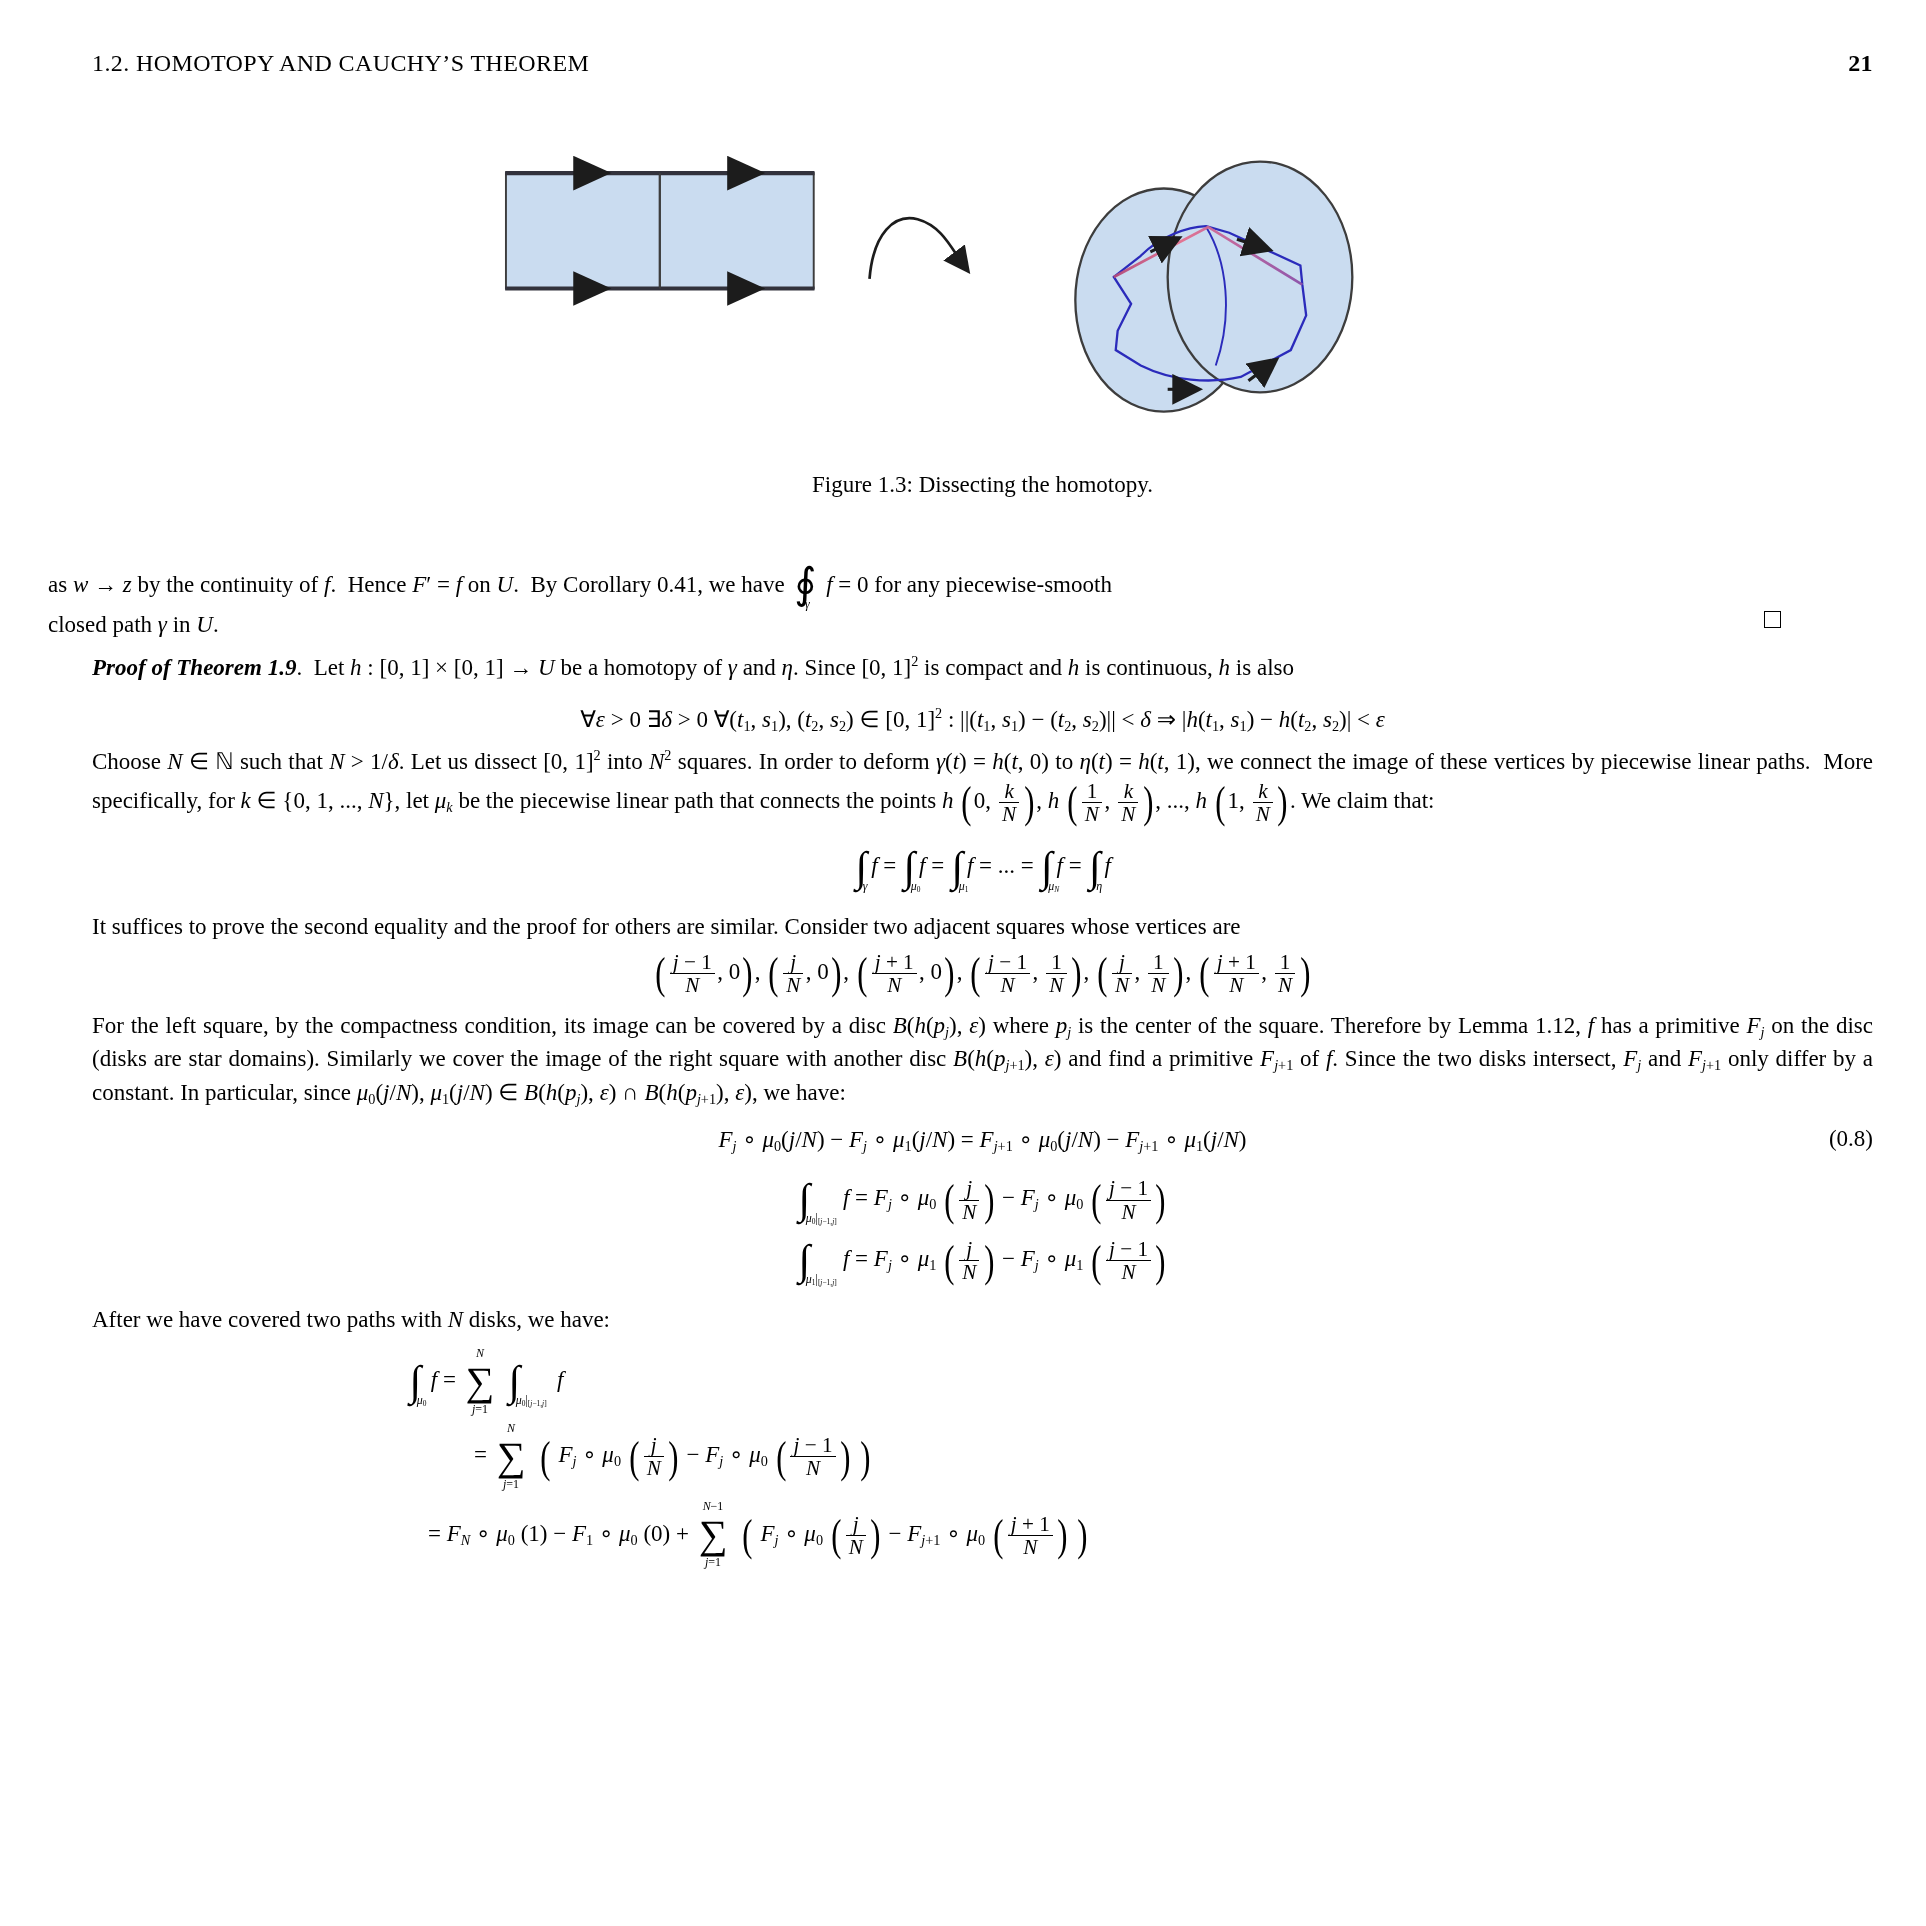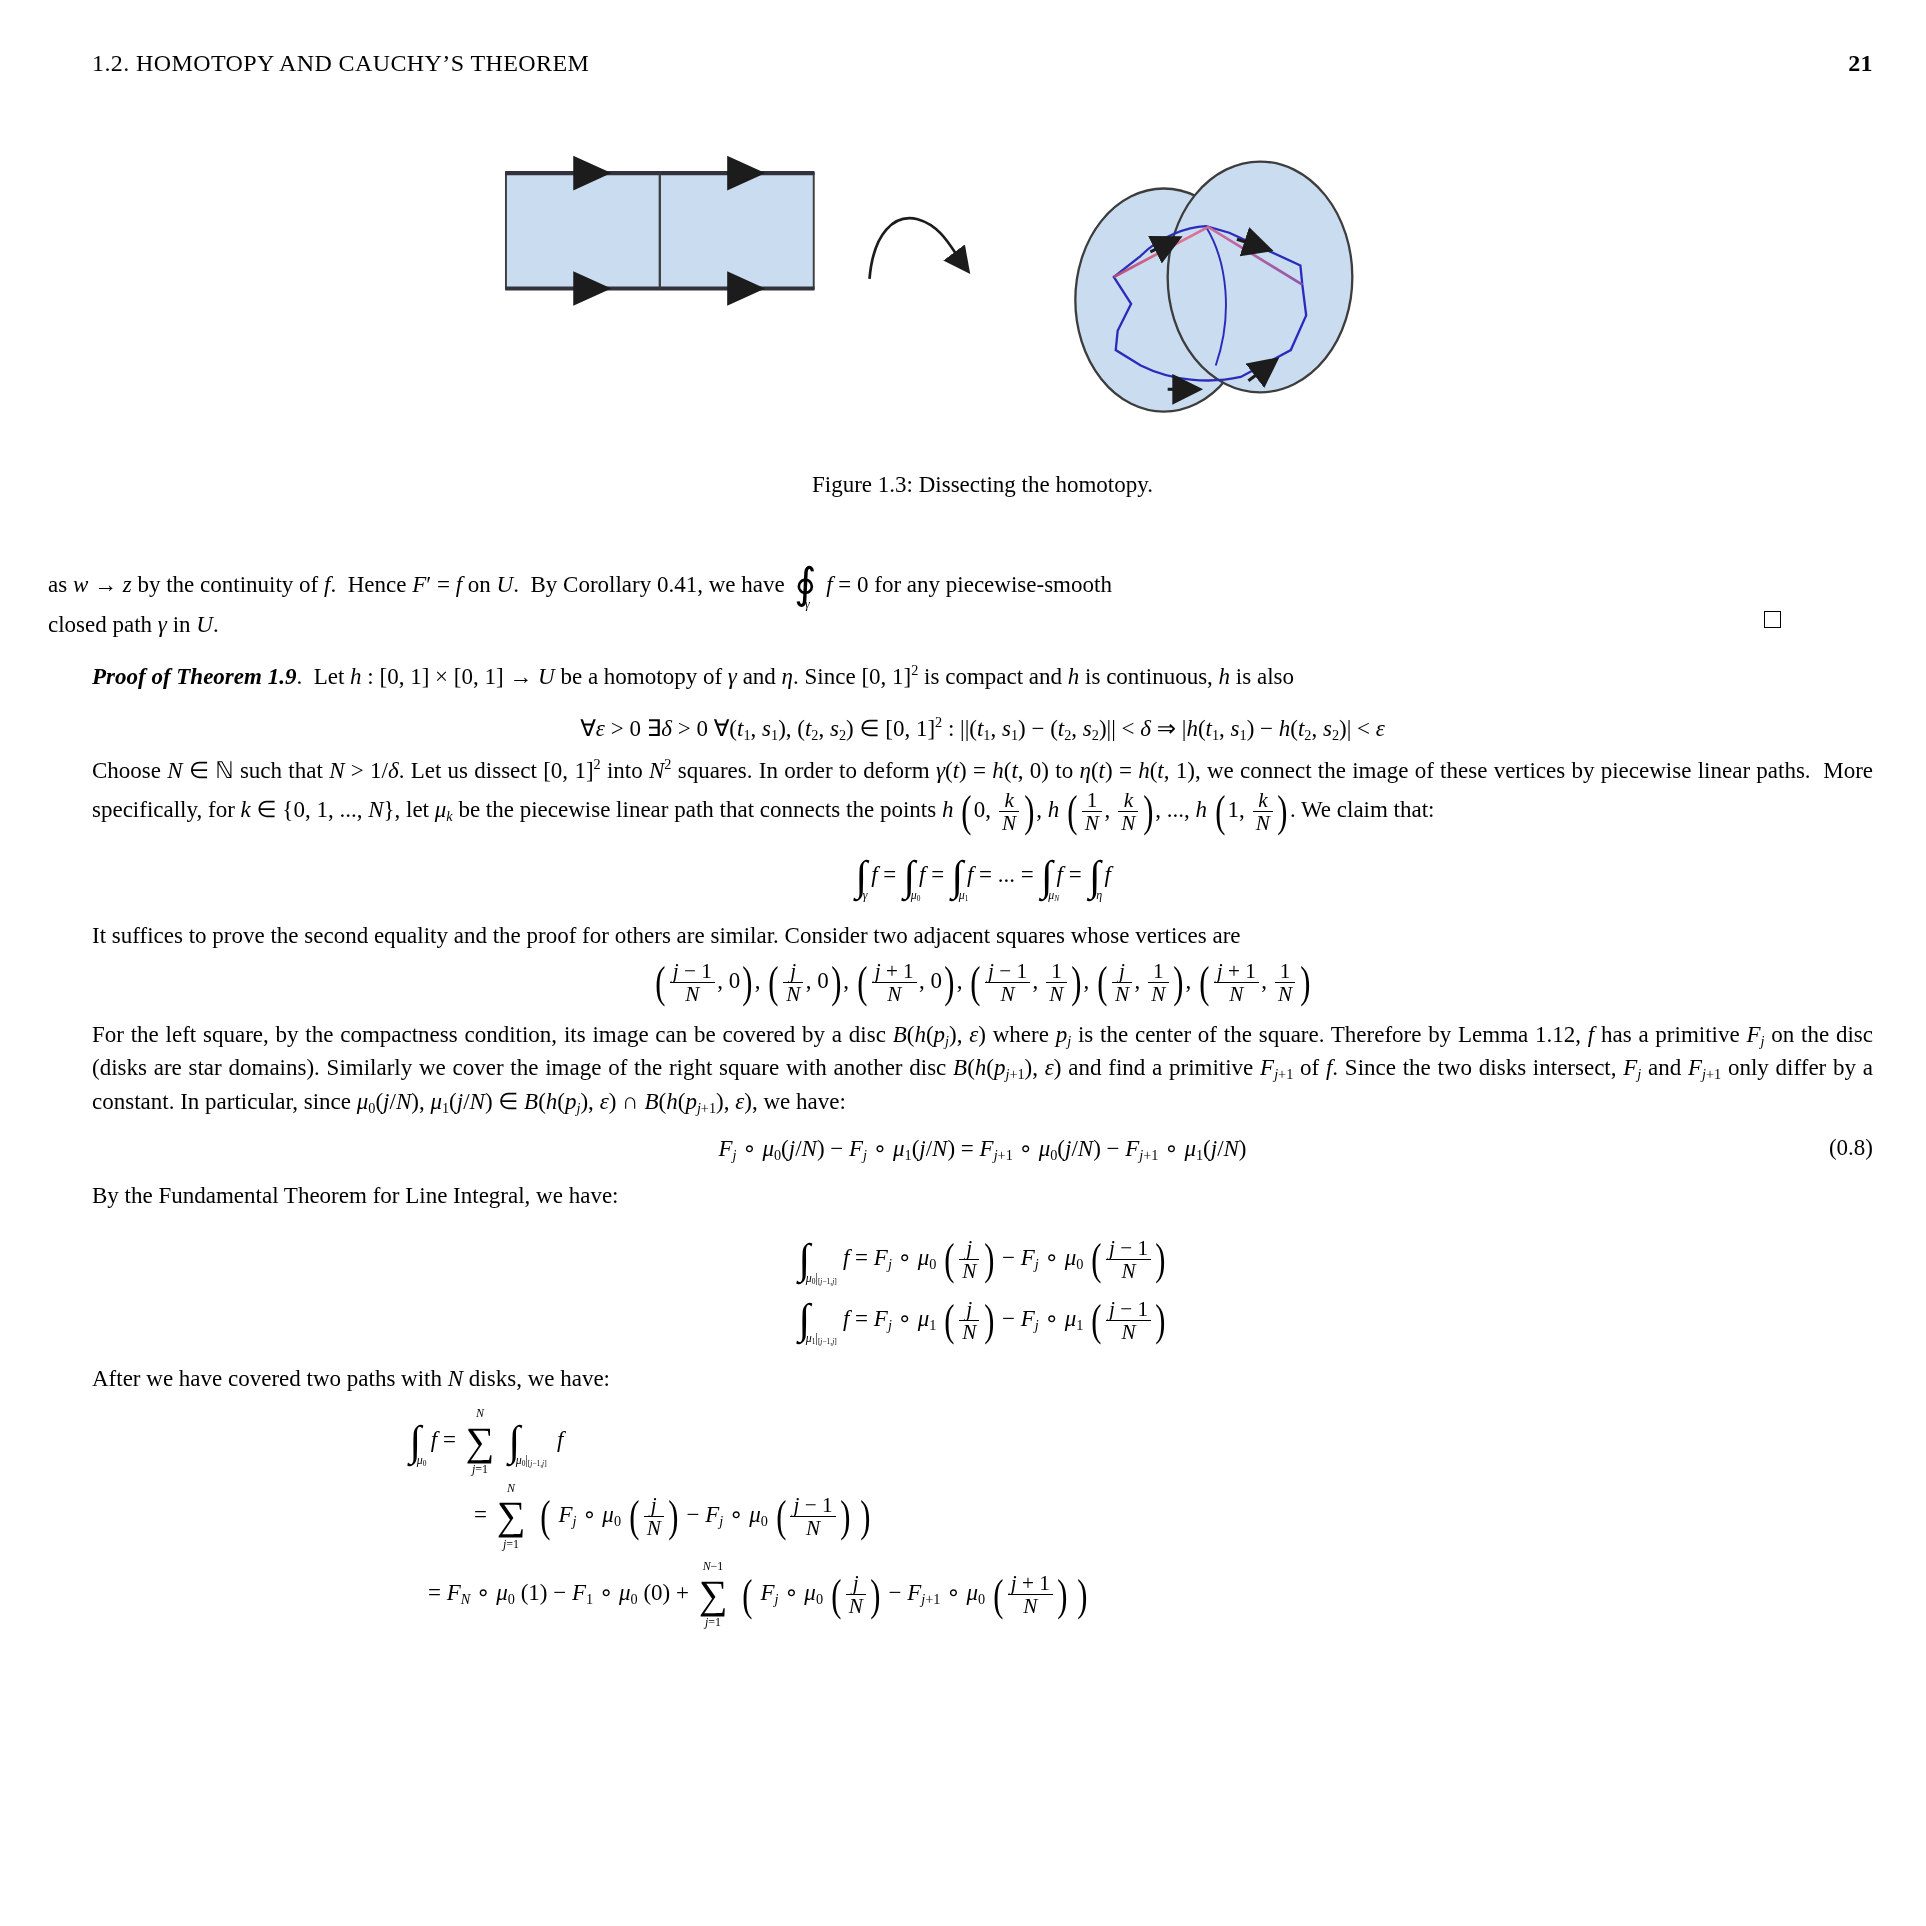--- a/index.html
+++ b/index.html
@@ -195,21 +195,21 @@
           <span class="sym">∮</span><span class="lim"><i class="m">γ</i></span>
         </span>
         <i class="m">f</i> = 0 for any piecewise-smooth
       </span><br>
       <span>
         closed path <i class="m">γ</i> in <i class="m">U</i>.
       </span>
       <span class="qed-pos"><span class="qed"></span></span>
     </div>
 
-    <div class="para p-hang" style="margin-top:19px;">
+    <div class="para p-hang" style="margin-top:10px;">
       <span class="runin">Proof of Theorem 1.9</span><span>.&nbsp;
         Let <i class="m">h</i> : [0, 1] × [0, 1] → <i class="m">U</i> be a homotopy of <i class="m">γ</i> and <i class="m">η</i>.
         Since [0, 1]<sup>2</sup> is compact and <i class="m">h</i> is continuous, <i class="m">h</i> is also</span>
     </div>
 
     <div class="eqline" style="margin-top:21px;">
       ∀<i class="m">ε</i> &gt; 0 ∃<i class="m">δ</i> &gt; 0
       ∀(<i class="m">t</i><sub>1</sub>, <i class="m">s</i><sub>1</sub>),
       (<i class="m">t</i><sub>2</sub>, <i class="m">s</i><sub>2</sub>) ∈ [0, 1]<sup>2</sup> :
       ||(<i class="m">t</i><sub>1</sub>, <i class="m">s</i><sub>1</sub>) −
@@ -273,21 +273,20 @@
     <div class="eqline" style="margin-top:17px;">
       <span>
         <i class="m">F</i><sub><i class="m">j</i></sub> ∘ <i class="m">μ</i><sub>0</sub>(<i class="m">j</i>/<i class="m">N</i>) −
         <i class="m">F</i><sub><i class="m">j</i></sub> ∘ <i class="m">μ</i><sub>1</sub>(<i class="m">j</i>/<i class="m">N</i>) =
         <i class="m">F</i><sub><i class="m">j</i>+1</sub> ∘ <i class="m">μ</i><sub>0</sub>(<i class="m">j</i>/<i class="m">N</i>) −
         <i class="m">F</i><sub><i class="m">j</i>+1</sub> ∘ <i class="m">μ</i><sub>1</sub>(<i class="m">j</i>/<i class="m">N</i>)
       </span>
       <span class="eqnum">(0.8)</span>
     </div>
 
-    <div class="para p-hang" style="margin-top:17px;">By the Fundamental Theorem for Line Integral, we have:</div>
 
     <div class="eqline" style="margin-top:24px;">
       <span class="intg" style="margin-right:27px;">
         <span class="sym">∫</span>
         <span class="lim"><i class="m">μ</i><sub>0</sub>|<sub>[<i class="m">j</i>−1,<i class="m">j</i>]</sub></span>
       </span>
       <i class="m">f</i> = <i class="m">F</i><sub><i class="m">j</i></sub> ∘ <i class="m">μ</i><sub>0</sub>
       <span class="bigpar">(</span><span class="frac"><span class="num"><i class="m">j</i></span><span class="den"><i class="m">N</i></span></span><span class="bigpar">)</span>
       − <i class="m">F</i><sub><i class="m">j</i></sub> ∘ <i class="m">μ</i><sub>0</sub>
       <span class="bigpar">(</span><span class="frac"><span class="num"><i class="m">j</i> − 1</span><span class="den"><i class="m">N</i></span></span><span class="bigpar">)</span>

